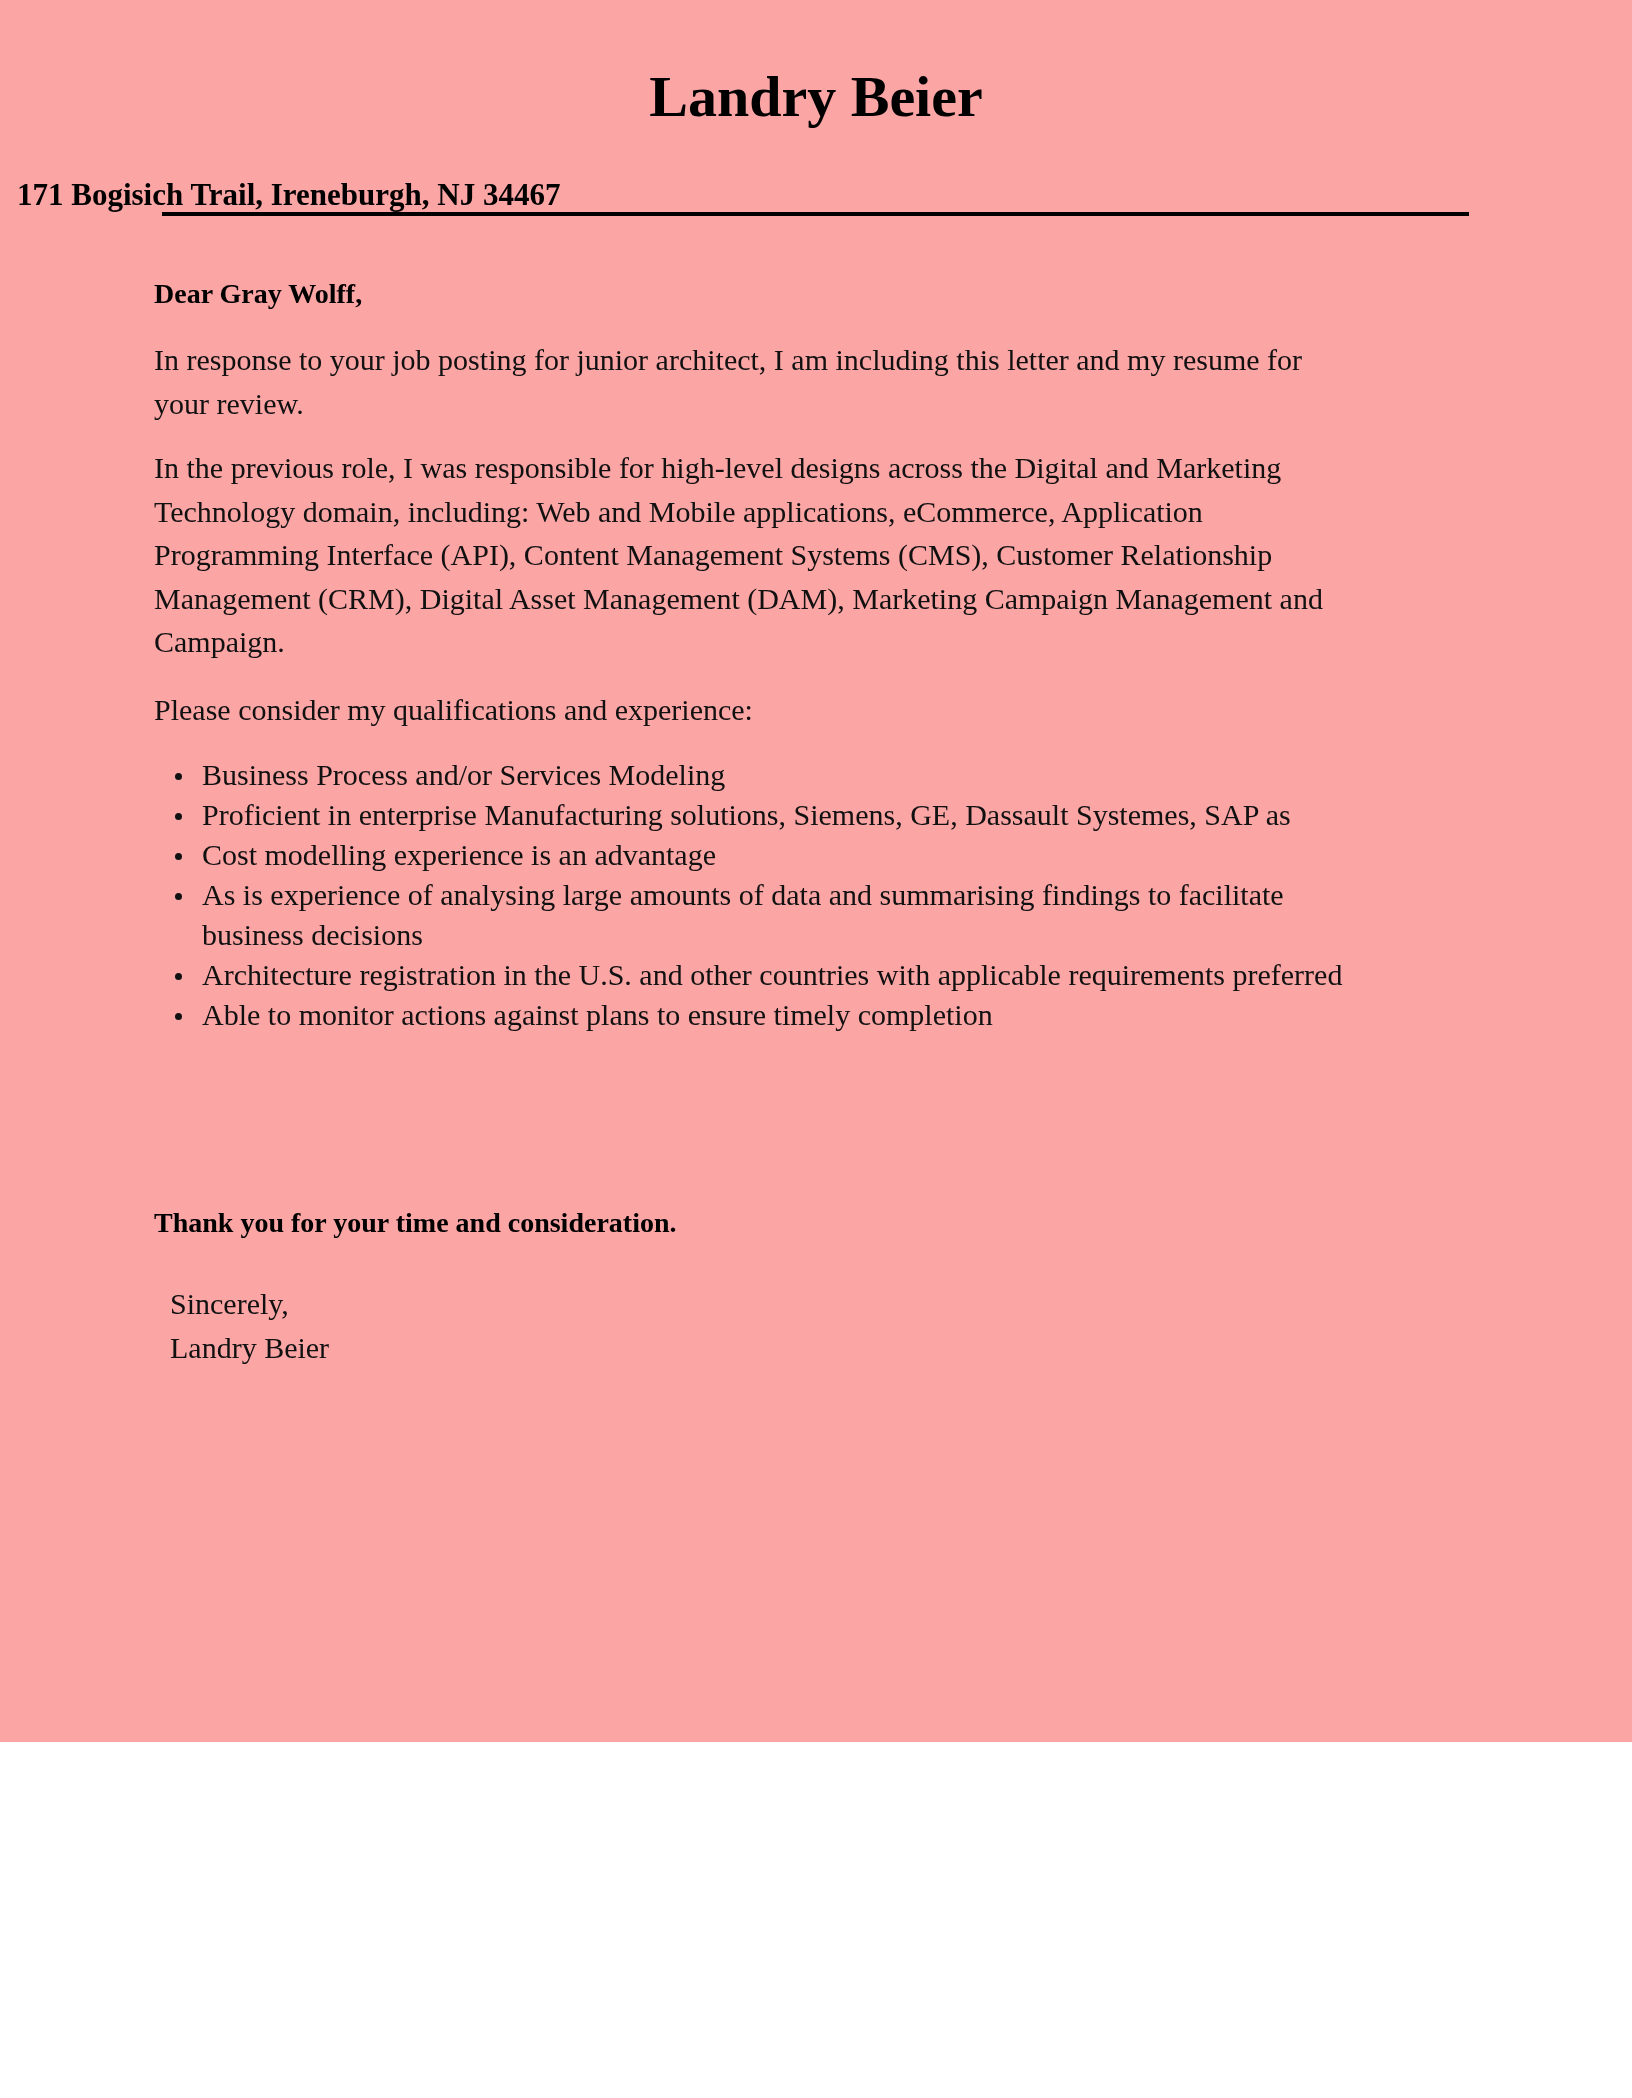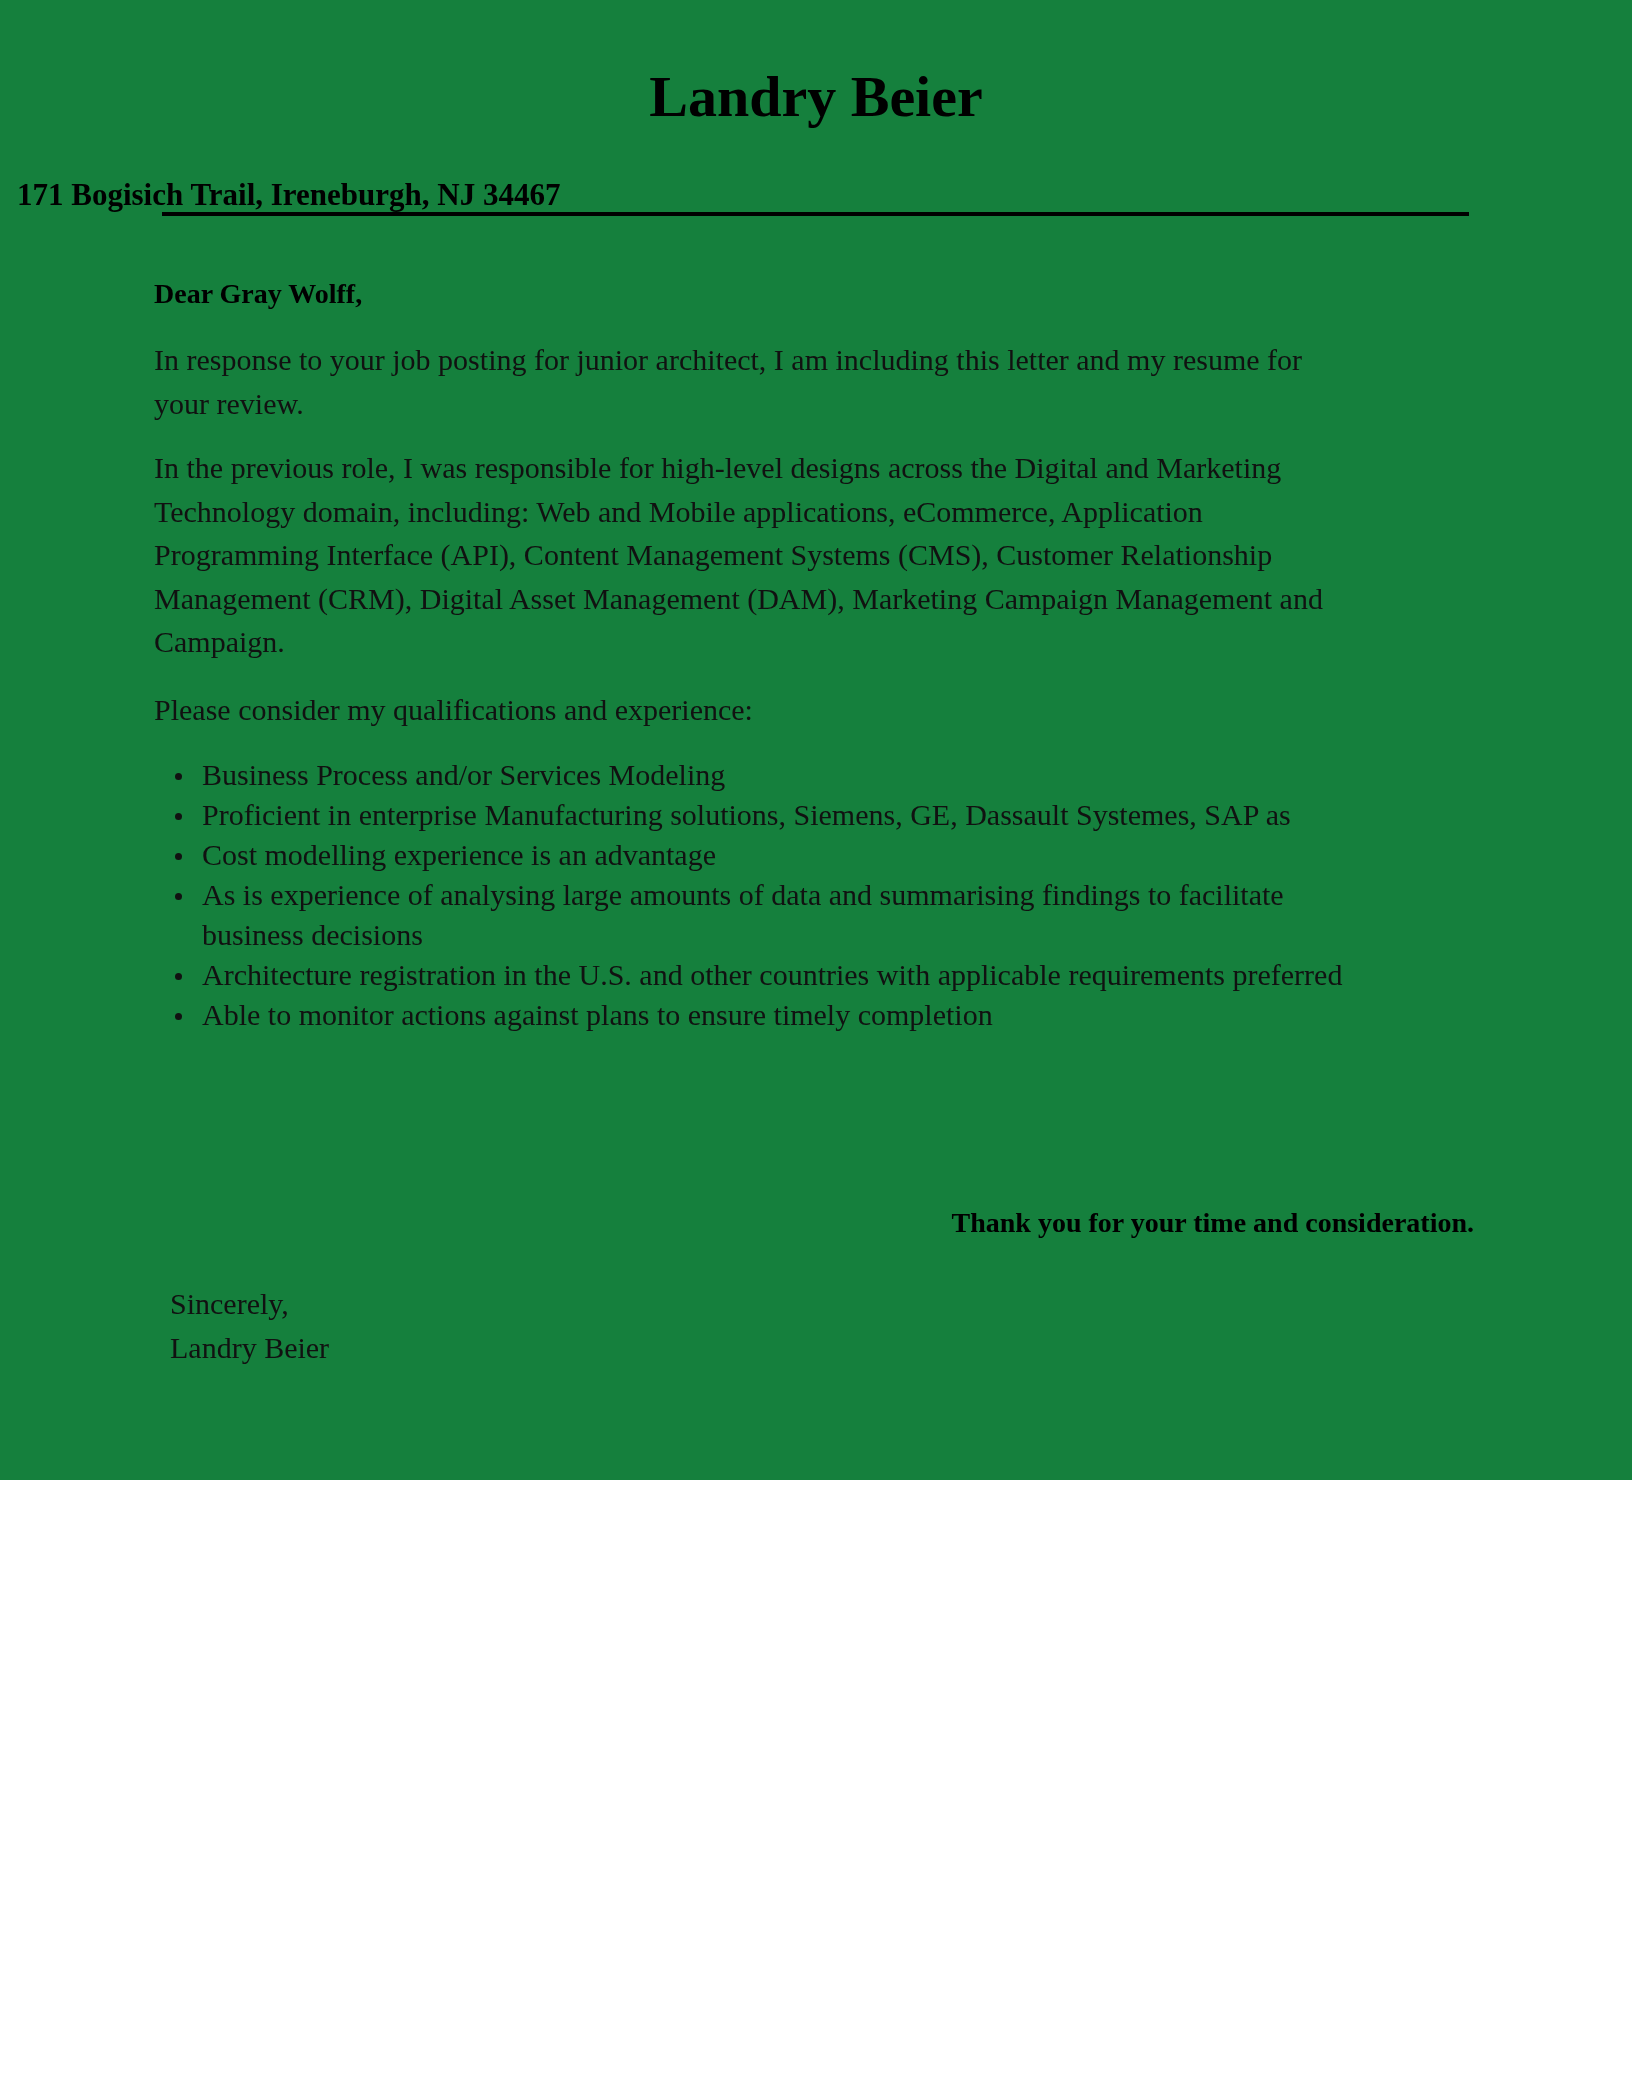--- a/index.html
+++ b/index.html
@@ -12,22 +12,22 @@
     height: 2098px;
     position: relative;
     overflow: hidden;
     color: #111111;
     font-family: "Liberation Serif", "DejaVu Serif", serif;
   }
   .page {
     position: absolute;
     left: 0; top: 0;
     width: 1632px;
-    height: 1480px;
-    background: #15803d;
+    height: 1742px;
+    background: #fca5a5;
   }
   .abs { position: absolute; }
   .header-name {
     left: 0; width: 1632px;
     top: 62px;
     text-align: center;
     font-weight: bold;
     font-size: 58px;
     line-height: 70px;
     color: #000;
@@ -99,21 +99,20 @@
     border-radius: 50%;
     background: #111;
   }
   .closing {
     top: 1203px;
     font-weight: bold;
     font-size: 28px;
     line-height: 40px;
     margin: 0;
     color: #000;
-    text-align: right;
   }
   .signoff {
     top: 1266px;
     font-size: 30px;
     line-height: 44px;
     margin: 16px;
   }
   .signoff span { display: block; }
 </style>
 </head>

